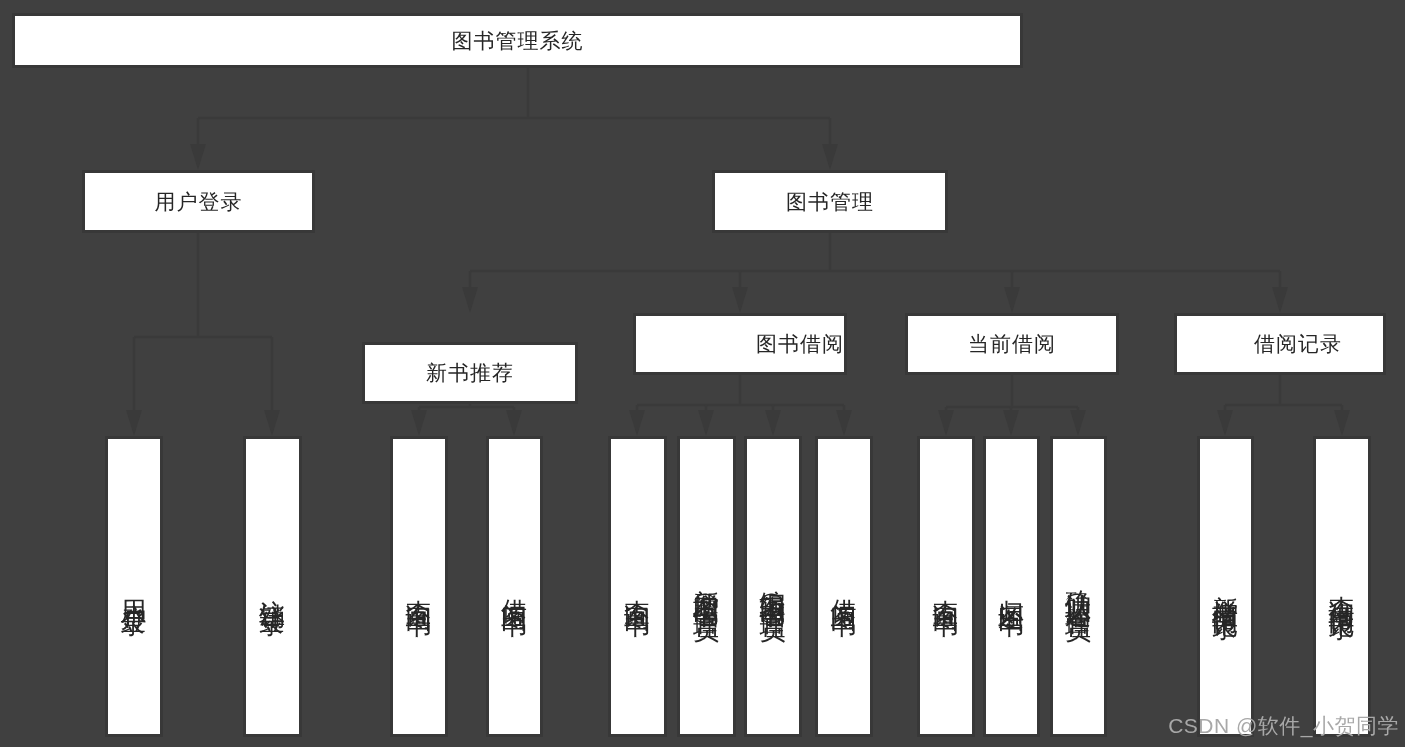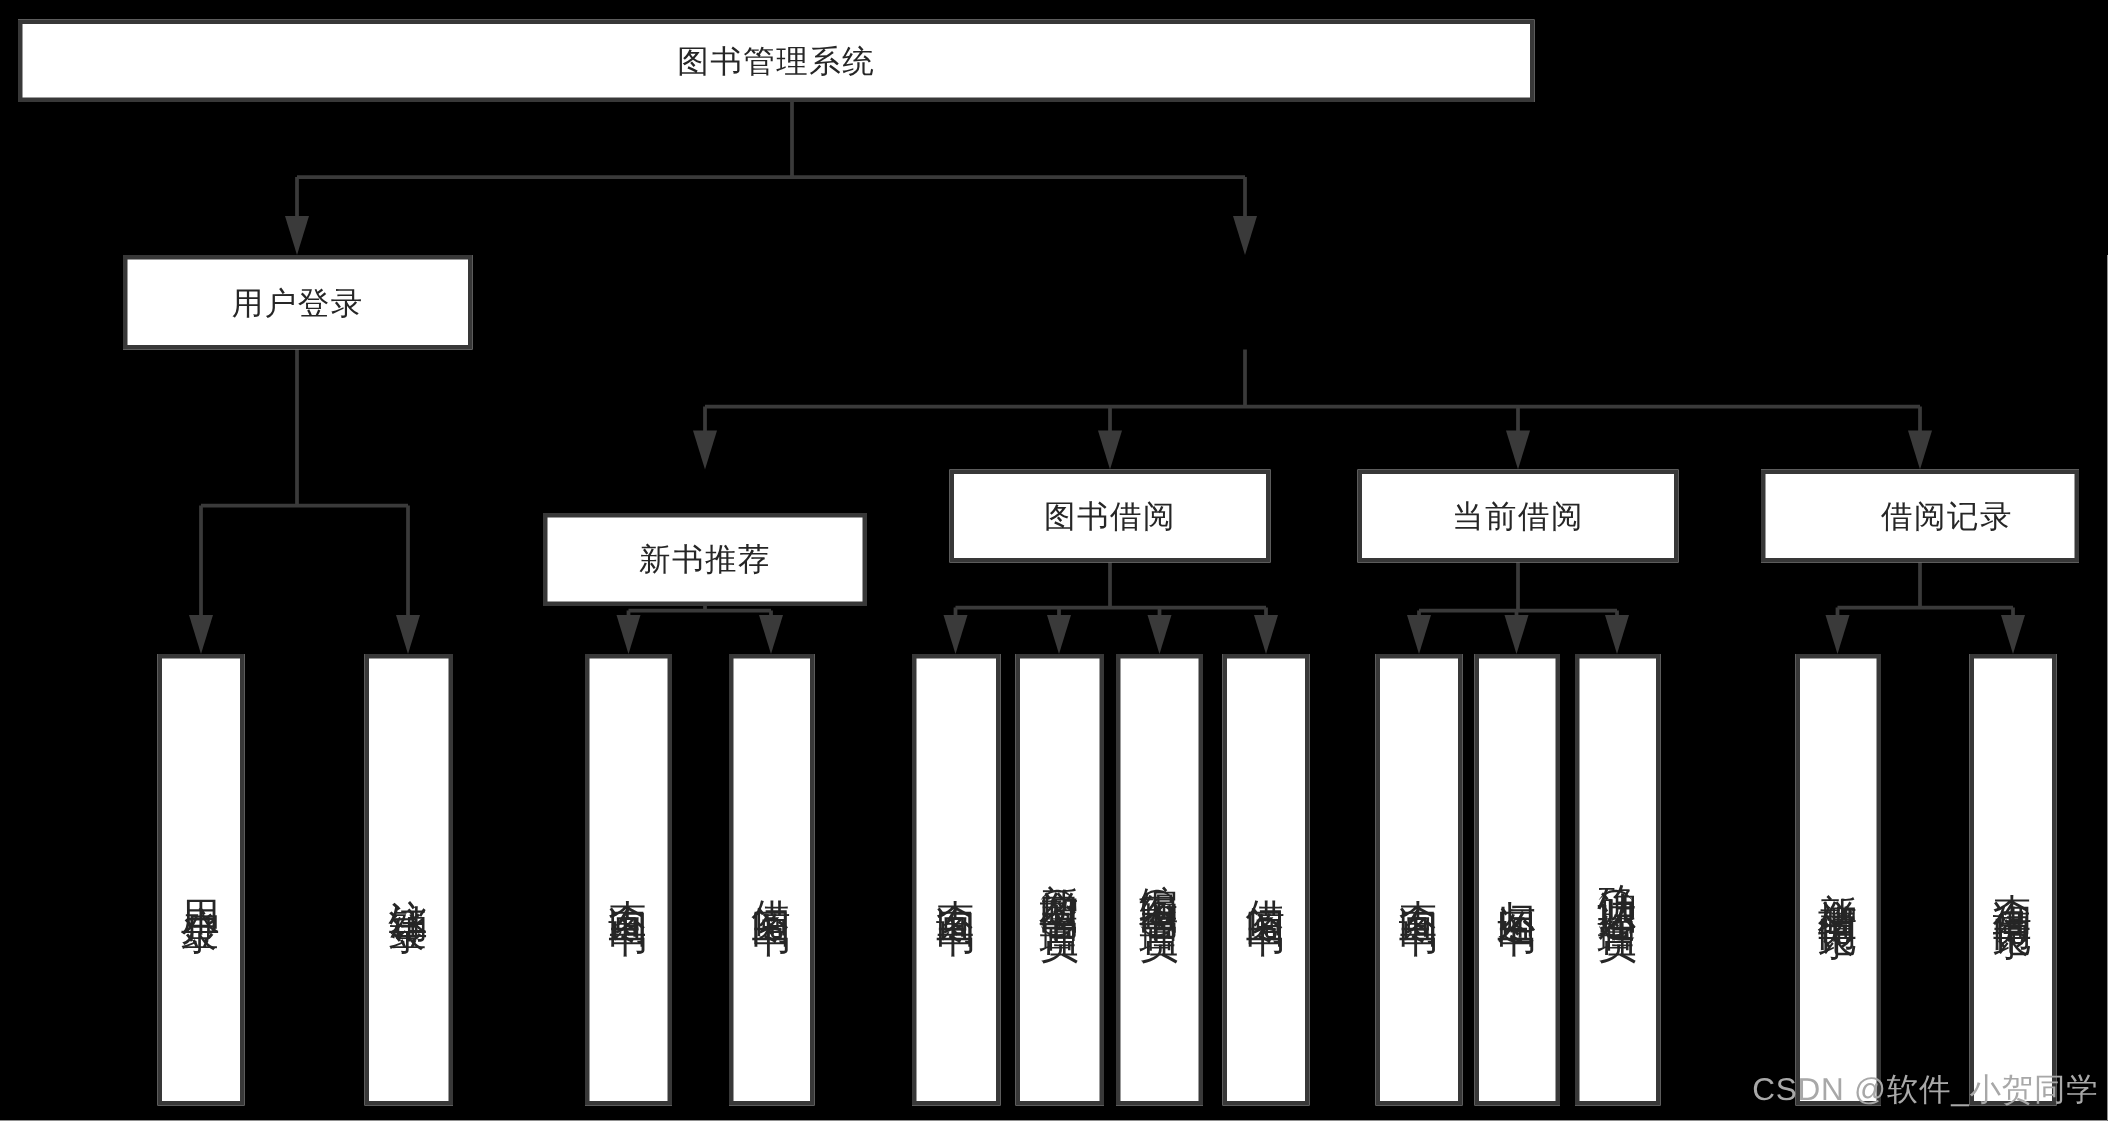--- a/index.html
+++ b/index.html
@@ -5,21 +5,21 @@
   html, body {
     margin: 0;
     padding: 0;
     background: #ffffff;
     font-family: "Liberation Sans", sans-serif;
   }
   .canvas {
     position: relative;
     width: 1405px;
     height: 747px;
-    background: #000000;
+    background: #404040;
     overflow: hidden;
   }
   .connectors {
     position: absolute;
     left: 0;
     top: 0;
     z-index: 1;
   }
   .node {
     position: absolute;
@@ -109,25 +109,28 @@
     </g>
   </svg>
 
   <div class="node hbox" style="left:12px; top:13px; width:1011px; height:55px;">
     <span>图书管理系统</span>
   </div>
 
   <div class="node hbox" style="left:82px; top:170px; width:233px; height:63px;">
     <span>用户登录</span>
   </div>
+  <div class="node hbox" style="left:712px; top:170px; width:236px; height:63px;">
+    <span>图书管理</span>
+  </div>
 
   <div class="node hbox" style="left:362px; top:313px; width:216px; height:62px;margin-top:29px;">
     <span>新书推荐</span>
   </div>
-  <div class="node hbox" style="left:633px; top:313px; width:214px; height:62px;">
+  <div class="node hbox" style="left:633px; top:313px; width:214px; height:62px;justify-content:flex-end;">
     <span>图书借阅</span>
   </div>
   <div class="node hbox" style="left:905px; top:313px; width:214px; height:62px;">
     <span>当前借阅</span>
   </div>
   <div class="node hbox" style="left:1174px; top:313px; width:212px; height:62px;padding-left:36px;">
     <span>借阅记录</span>
   </div>
 
   <div class="node vbox" style="left:105px; width:58px;">

